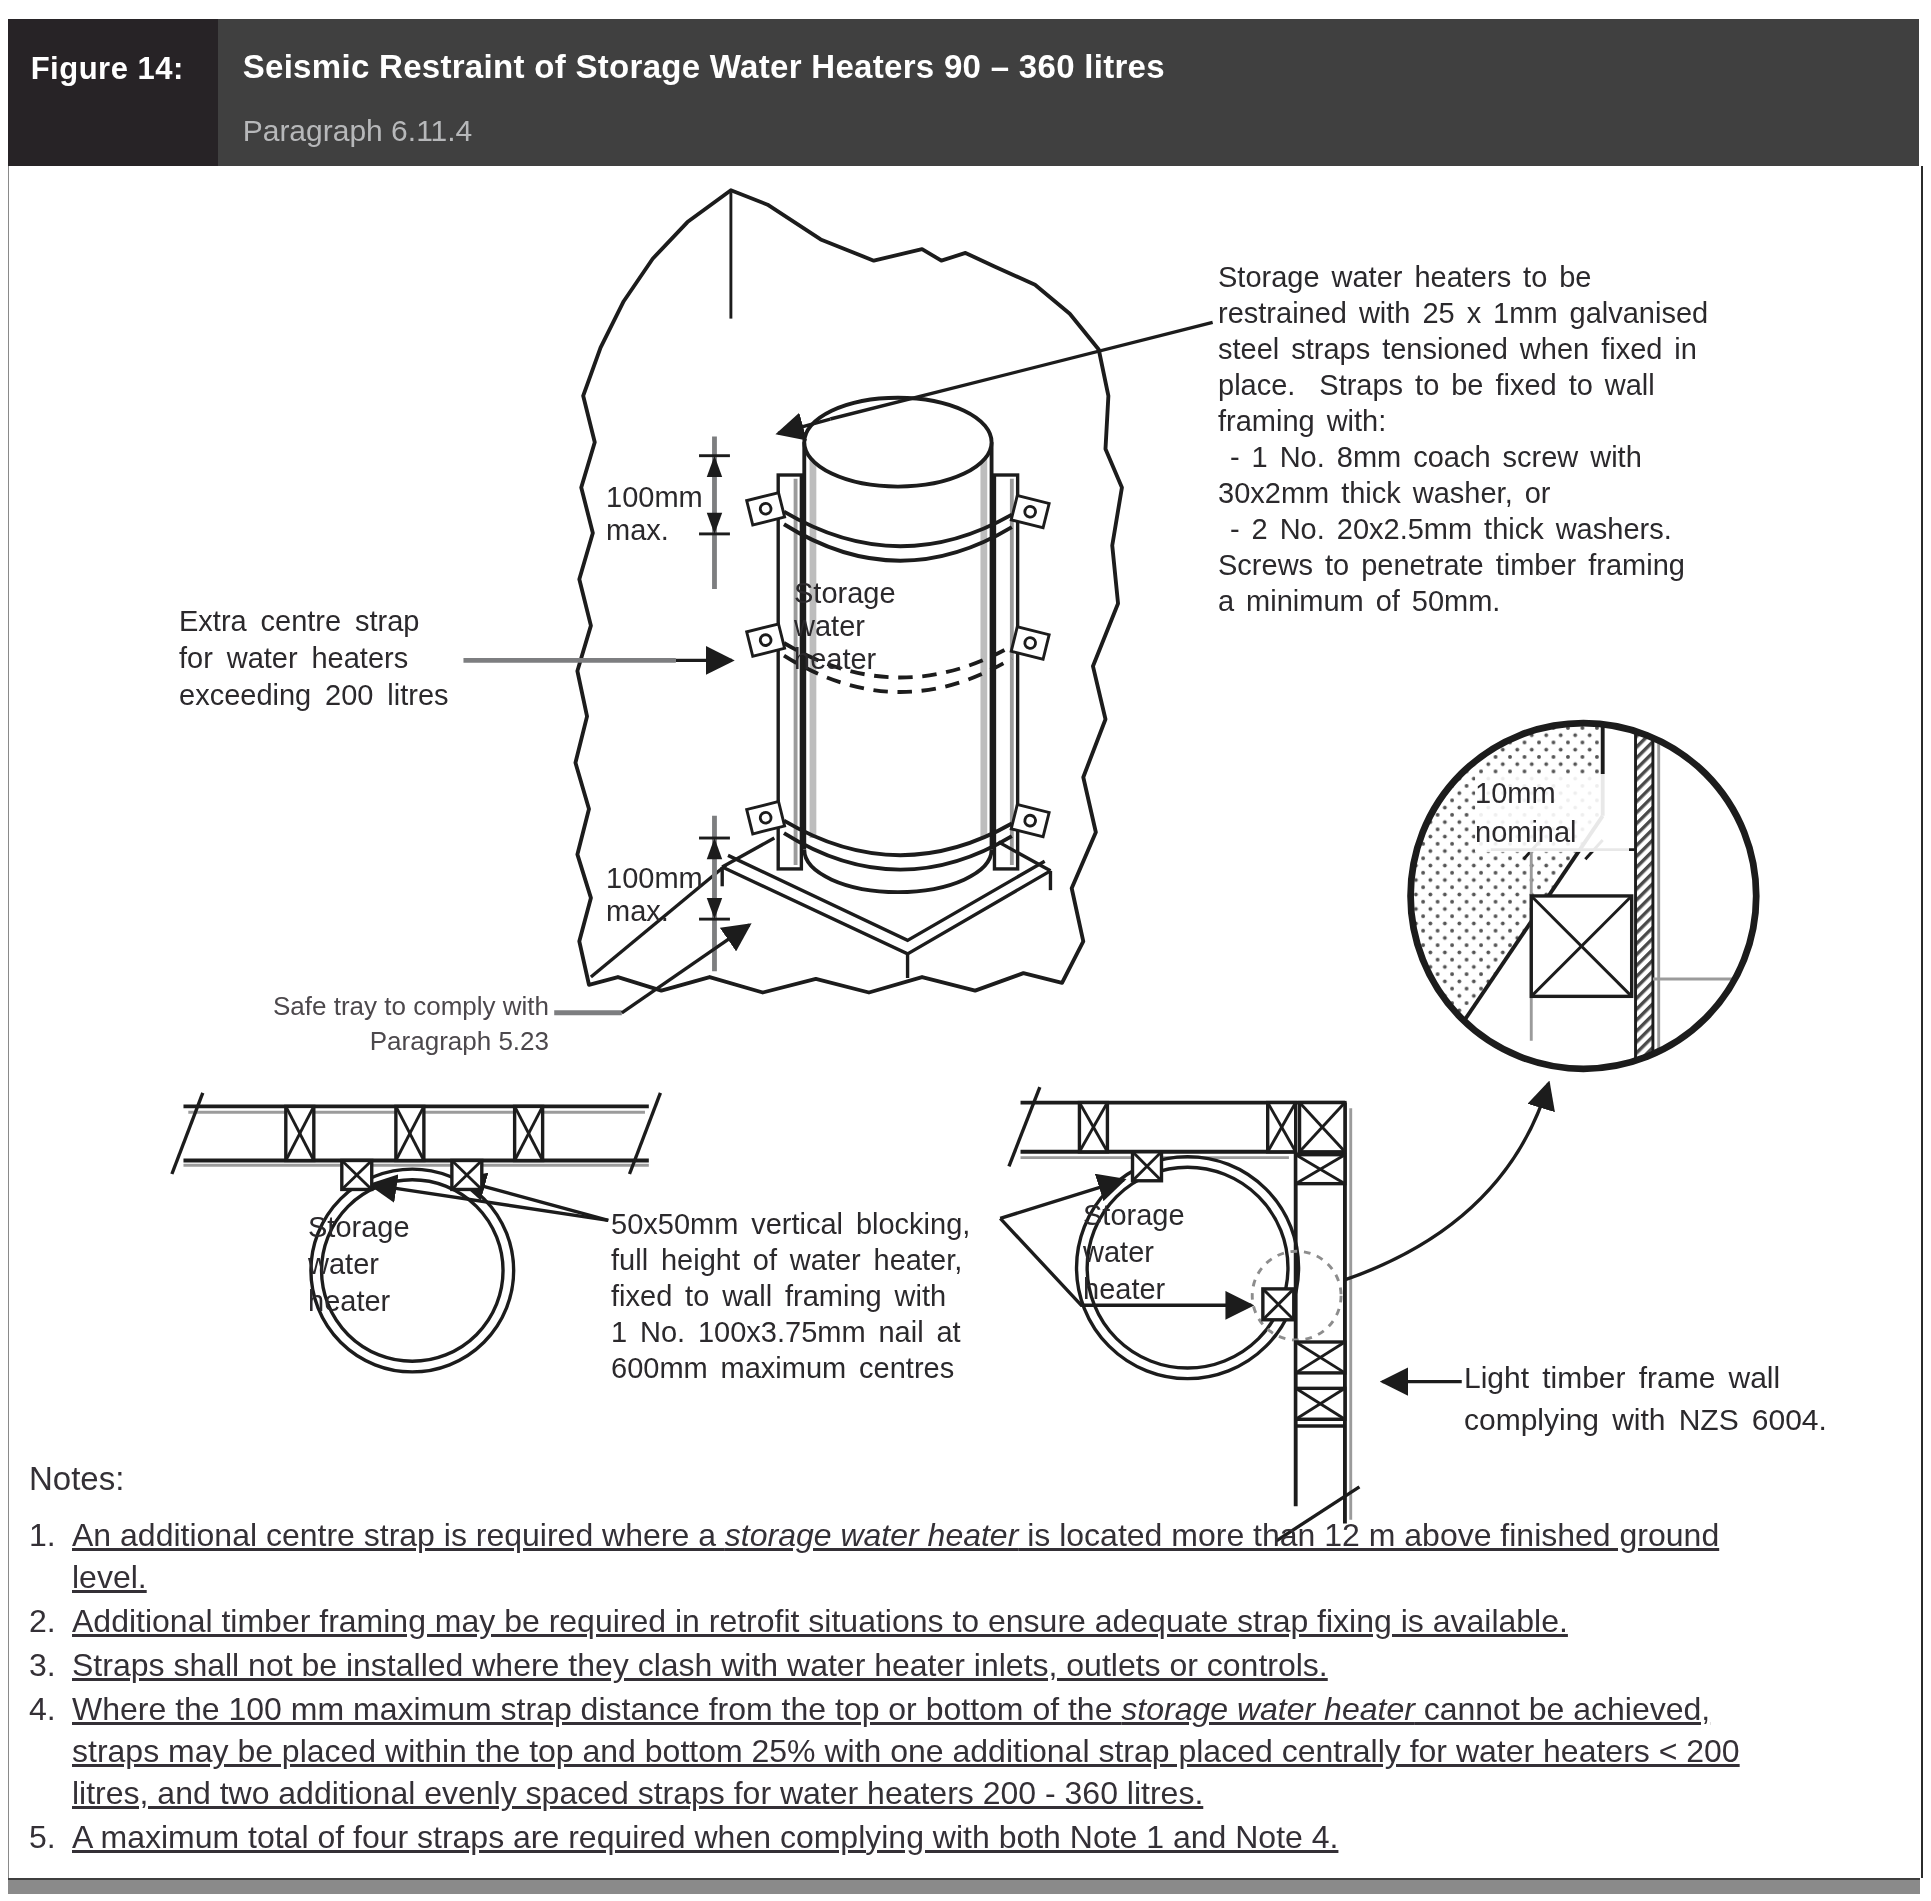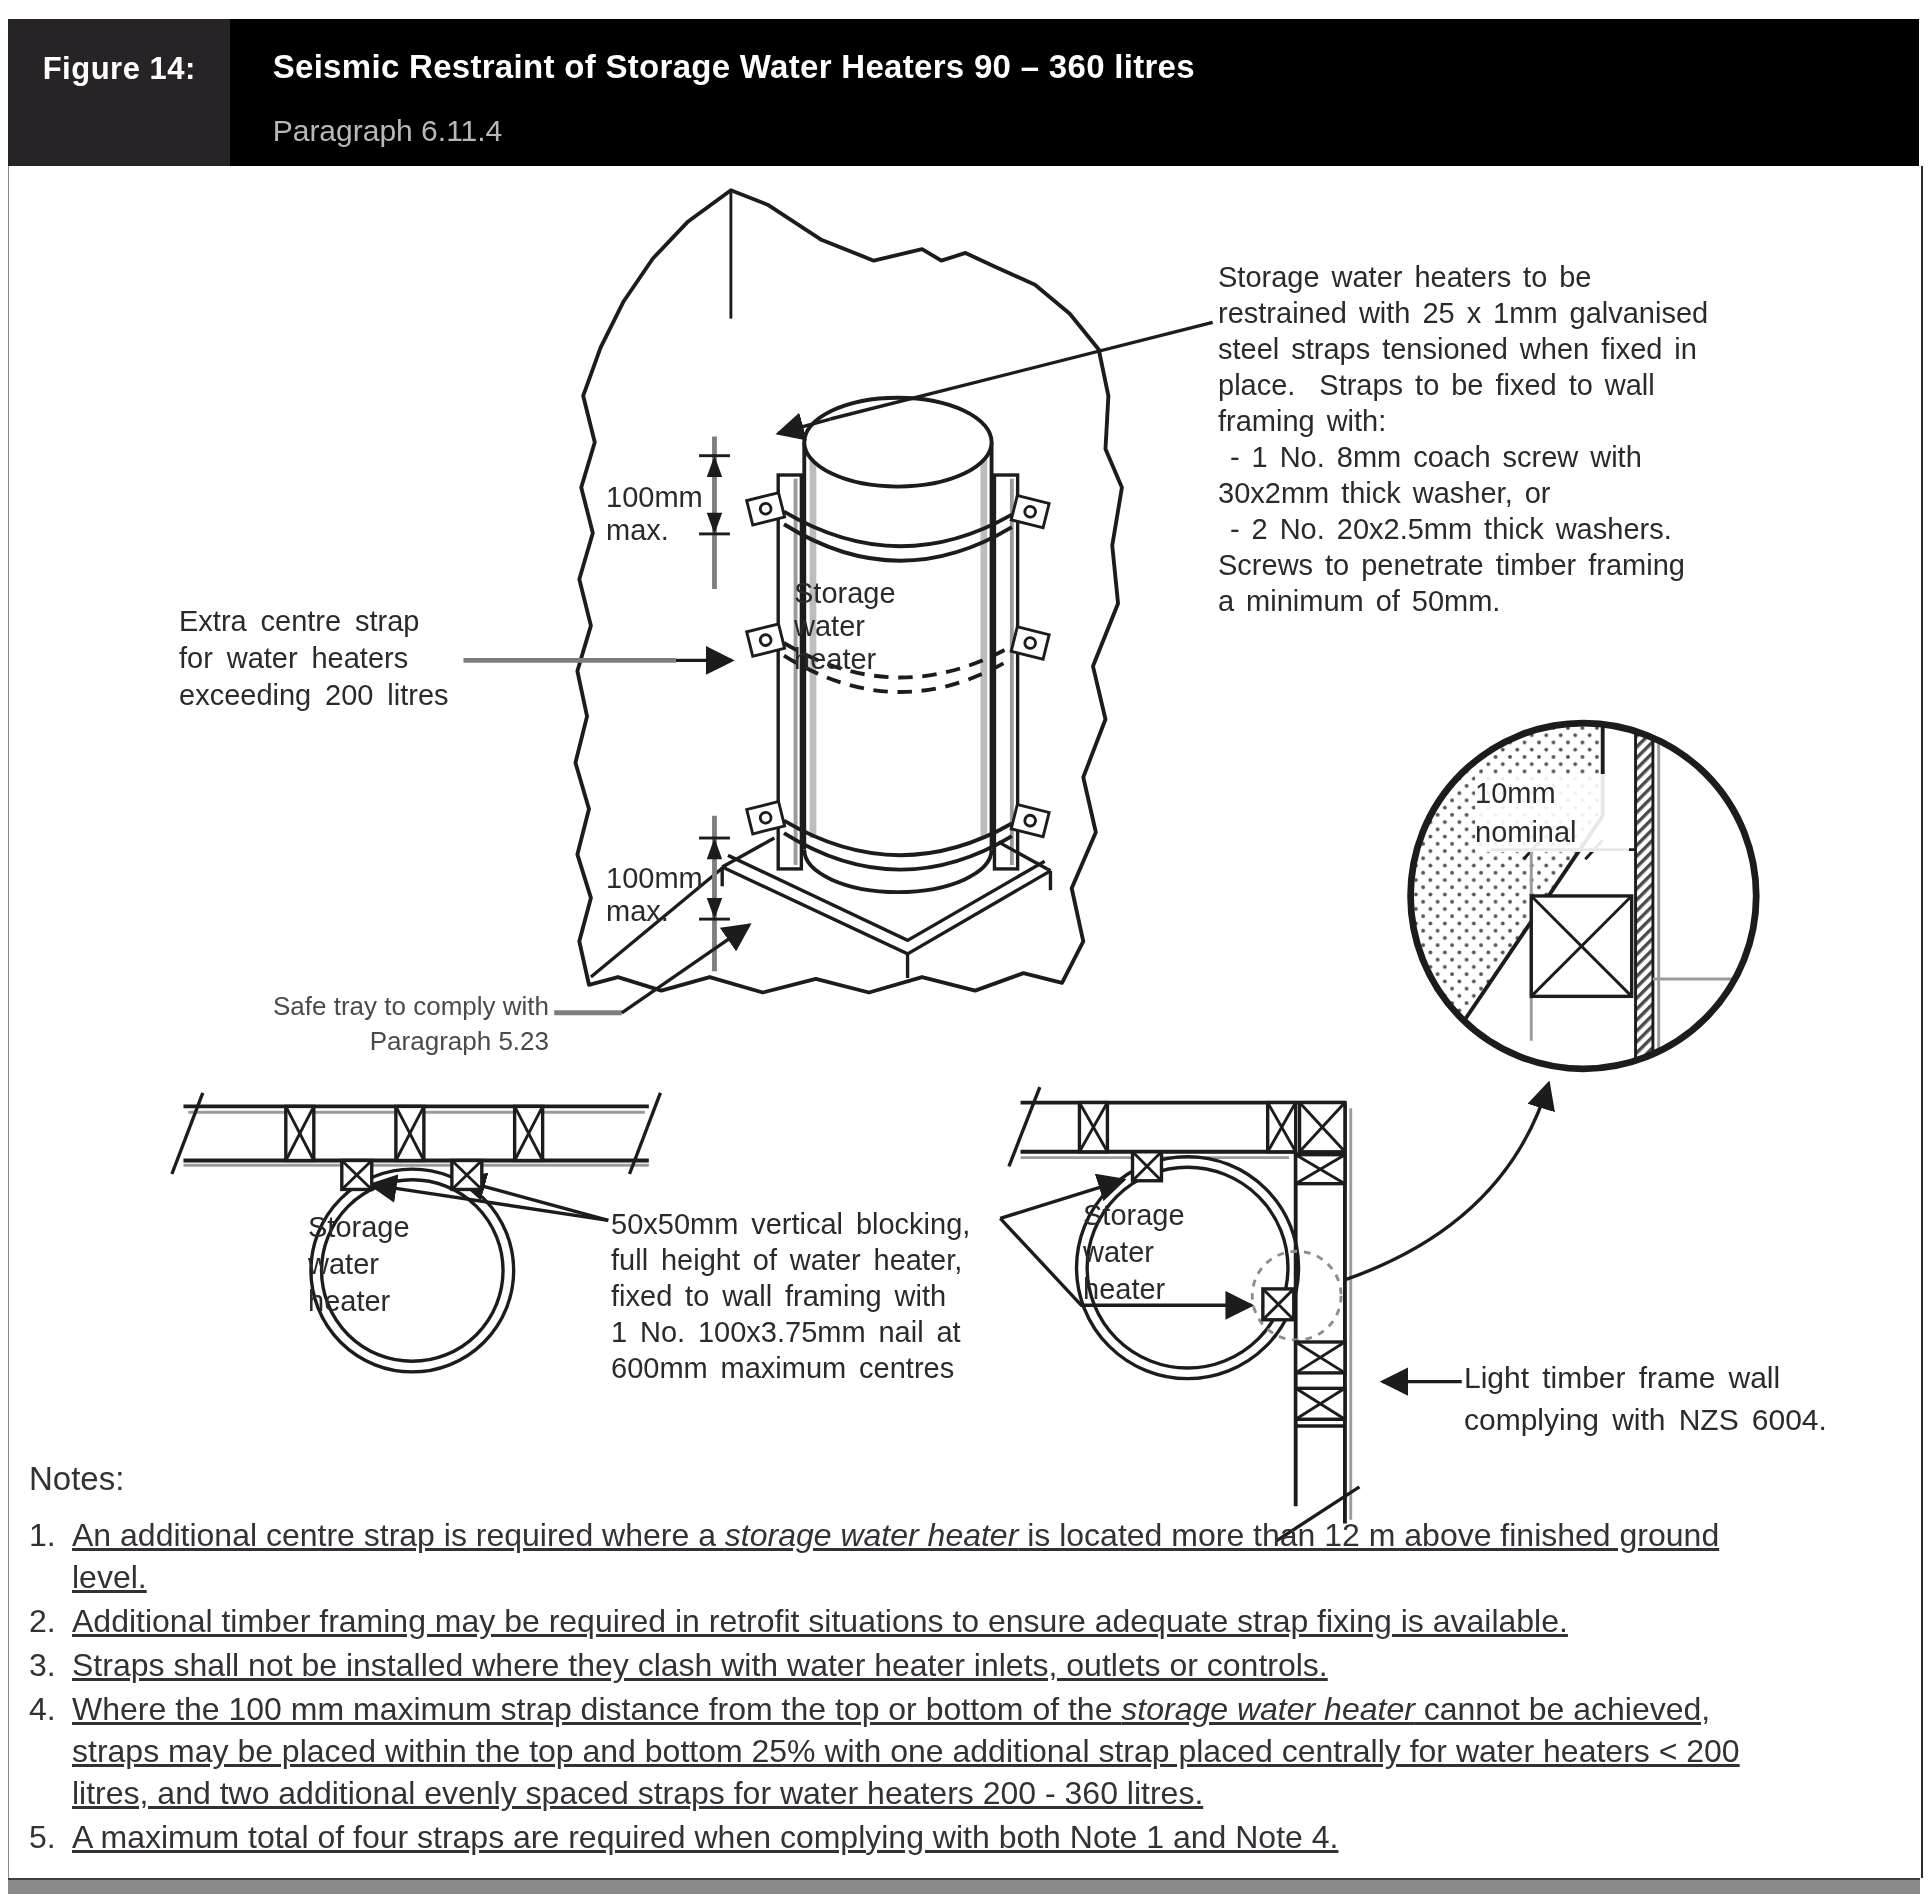--- a/index.html
+++ b/index.html
@@ -1,22 +1,22 @@
 <!DOCTYPE html>
 <html><head>
 <meta charset="utf-8">
 <style>
   html,body{margin:0;padding:0;background:#ffffff;}
   .page{position:relative;width:1931px;height:1901px;background:#fff;overflow:hidden;
         font-family:"Liberation Sans", sans-serif;}
   
   .fig-header{position:absolute;left:7.7px;top:19.3px;right:11.6px;height:147px;display:flex;}
-  .fig-label-box{width:210px;background:#272326;color:#fff;flex:0 0 auto;padding-left:12px;}
+  .fig-label-box{width:210px;background:#272326;color:#fff;flex:0 0 auto;}
   .fig-label-box .t{margin:32px 0 0 23px;font-size:31px;font-weight:bold;letter-spacing:0.5px;}
-  .fig-title-bar{flex:1 1 auto;background:#000000;color:#fff;padding-left:43px;}
+  .fig-title-bar{flex:1 1 auto;background:#404040;color:#fff;padding-left:25px;}
   .fig-title{margin-top:29px;font-size:33px;font-weight:bold;letter-spacing:0.3px;}
   .fig-sub{margin-top:28px;font-size:30px;color:#b7b8ba;}
   
   .body-frame{position:absolute;left:7.7px;top:166px;width:1912px;height:1712px;
               border-left:1.9px solid #8a8a8a;border-right:2.9px solid #2b2b2b;}
   .bottom-bar{position:absolute;left:7.7px;top:1878px;width:1912px;height:16.4px;
               background:#8a8a8a;border-top:2.9px solid #3f3f3f;box-sizing:border-box;}
   
   svg.draw{position:absolute;left:0;top:0;}
   .dlabel{position:absolute;white-space:pre-wrap;color:#2b292c;font-size:29px;line-height:36px;}

